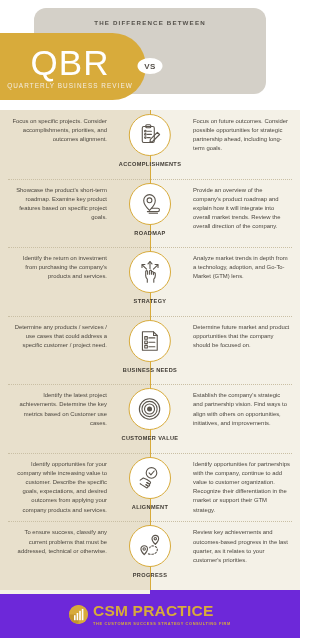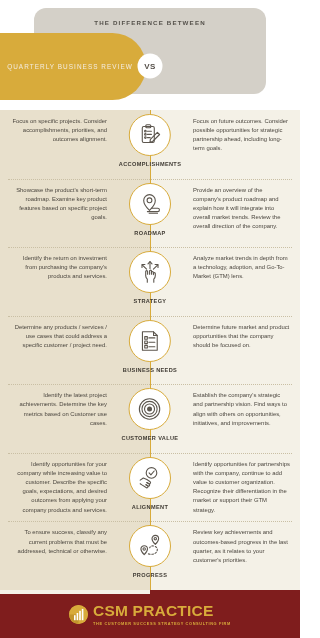--- a/index.html
+++ b/index.html
@@ -66,21 +66,21 @@
     font-size:6.4px;
     letter-spacing:1.05px;
     color:#f3ece0;
     font-weight:400;
   }
   .pill-ebr .pill-sub { color:#cdc7bf; }
   .vs-badge {
     position:absolute;
     left:50%; top:66px;
     transform:translate(-50%,-50%);
-    width:25px; height:25px;
+    width:25px; height:16px;
     border-radius:50%;
     background:#ffffff;
     display:flex; align-items:center; justify-content:center;
     font-size:8px; font-weight:700;
     color:#56504a;
     letter-spacing:.4px;
     z-index:4;
   }
 
   
@@ -152,21 +152,21 @@
     letter-spacing:.35px;
     color:#3f3a33;
     white-space:nowrap;
     text-align:center;
   }
 
   
   .footer {
     position:relative;
     height:48px;
-    background:#7f1d1d;
+    background:#6d28d9;
     display:flex;
     align-items:center;
     justify-content:center;
   }
   .footer-strip {
     position:absolute;
     left:0; top:0; width:150px; height:4px;
     background:#f4f1e7;
   }
   .logo {
@@ -200,20 +200,21 @@
   }
 </style>
 </head>
 <body>
 
 <div class="header">
   <div class="header-plate"></div>
   <div class="header-eyebrow">THE DIFFERENCE BETWEEN</div>
 
   <div class="pill pill-qbr">
+    <div class="pill-title">QBR</div>
     <div class="pill-sub">QUARTERLY BUSINESS REVIEW</div>
   </div>
 
 
   <div class="vs-badge">VS</div>
 </div>
 
 <div class="board">
   <div class="col-left"></div>
   <div class="col-right"></div>

